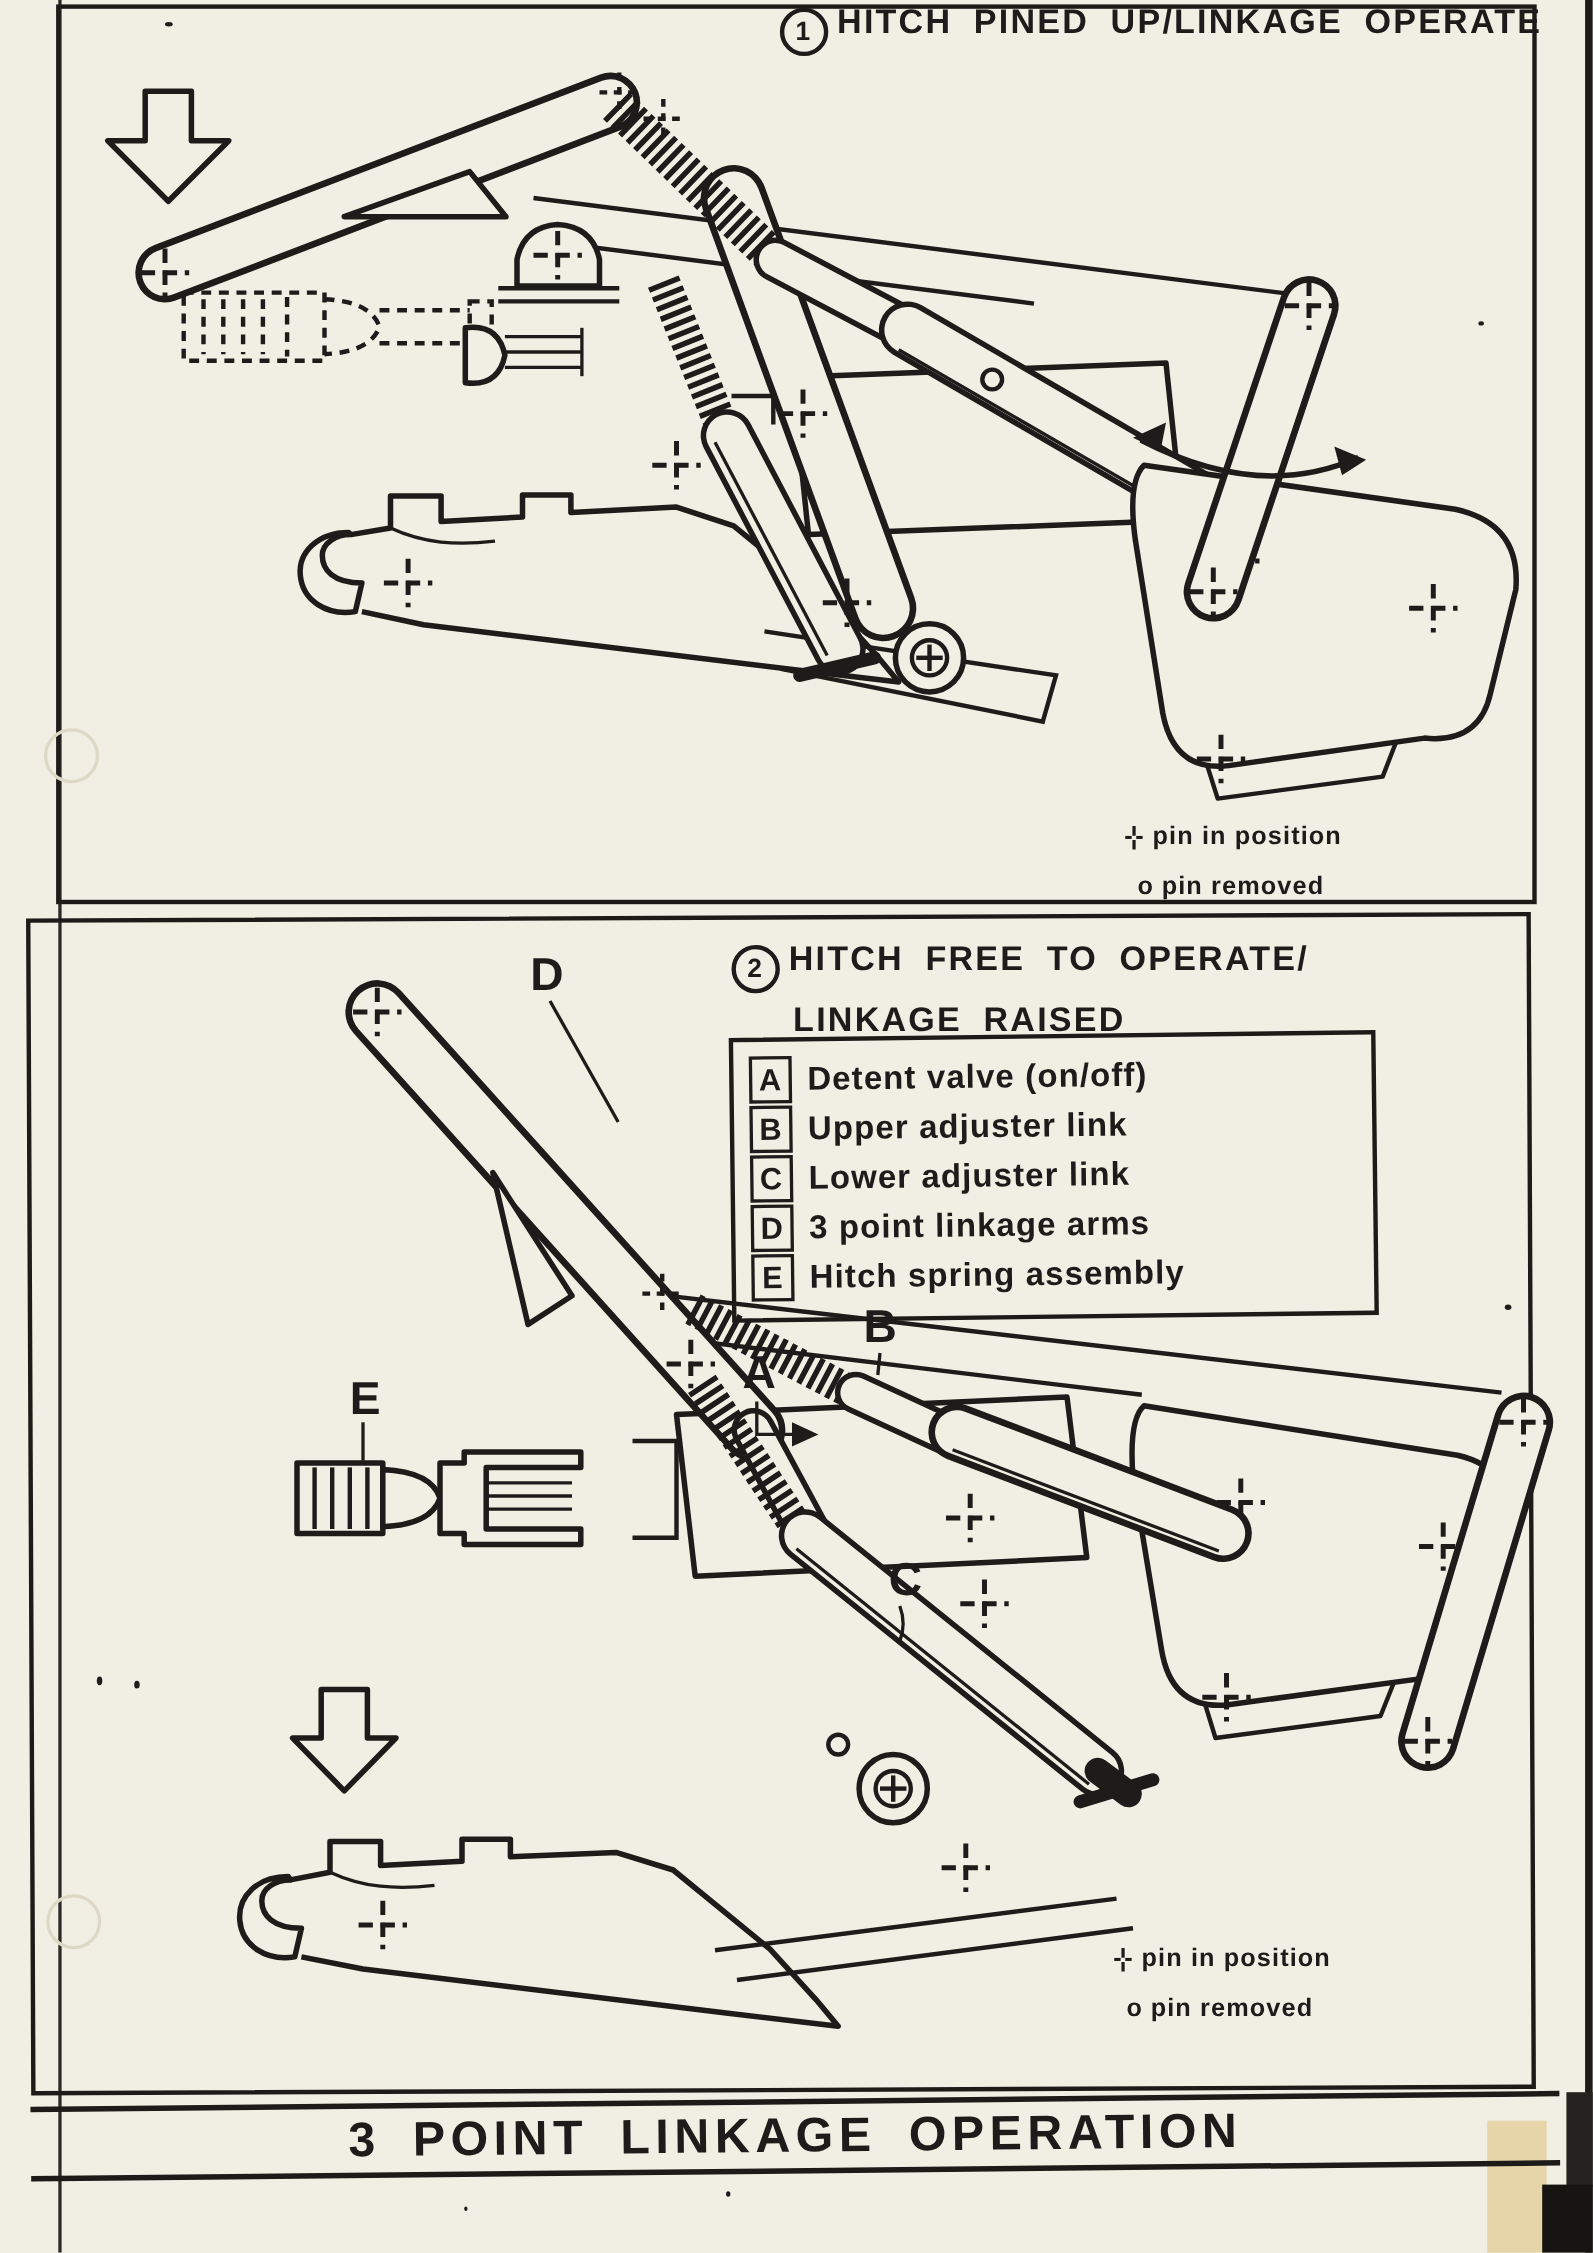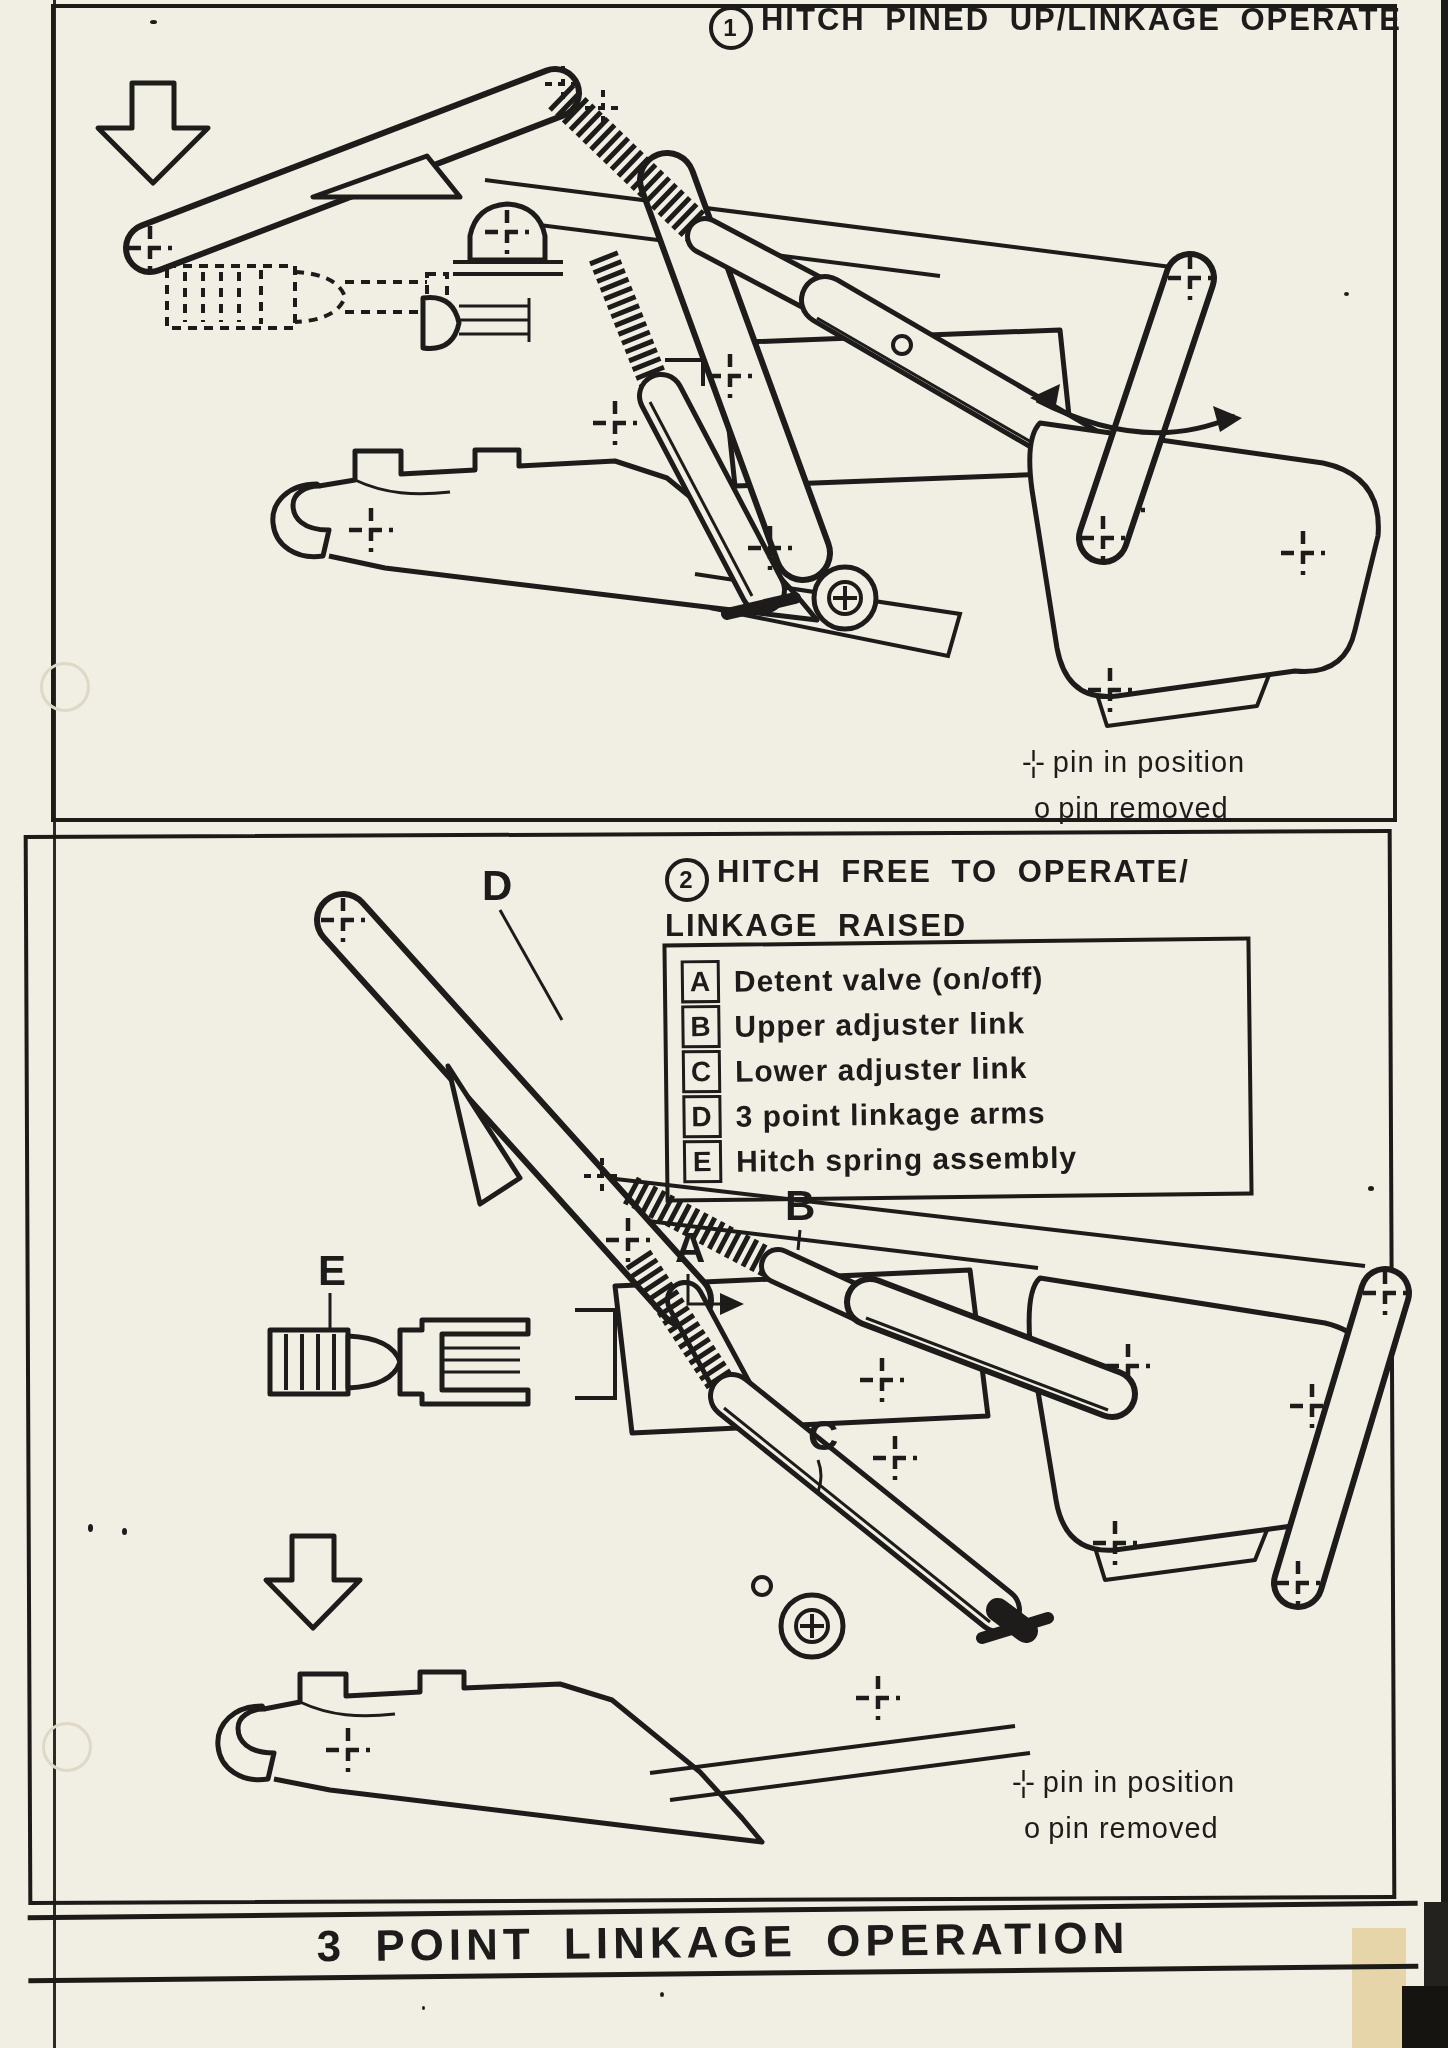--- a/index.html
+++ b/index.html
@@ -24,21 +24,21 @@
   .speck{background:#1d1c1a;border-radius:50%;}
   
   .ptitle{font-weight:bold;font-size:31px;letter-spacing:2px;word-spacing:9px;white-space:nowrap;}
   .circnum{display:inline-flex;align-items:center;justify-content:center;width:36px;height:36px;border:4px solid #1d1c1a;border-radius:50%;font-size:24px;font-weight:bold;margin-right:8px;vertical-align:-6px;}
   .p2title{line-height:48px;}
   
   .keybox{left:664px;top:940px;width:556px;border:4px solid #1c1b18;padding:12px 10px 14px 14px;transform:rotate(-0.7deg);background:#f1eee3;}
   .keyrow{display:flex;align-items:center;height:45px;font-size:30px;font-weight:bold;letter-spacing:1px;}
   .keyletter{display:inline-flex;align-items:center;justify-content:center;width:33px;height:37px;border:3px solid #1d1c1a;font-size:28px;font-weight:bold;margin-right:14px;flex:0 0 auto;}
   
-  .pinleg{font-size:29px;font-weight:normal;white-space:nowrap;letter-spacing:1px;}
+  .pinleg{font-size:23px;font-weight:bold;white-space:nowrap;letter-spacing:1px;}
   .pinsym{letter-spacing:-2px;margin-right:10px;}
   
   svg{overflow:visible;}
   .memb{stroke:#1d1c1a;stroke-linecap:round;fill:none;}
   .membi{stroke:#f1eee3;stroke-linecap:round;fill:none;}
   .thread{stroke:#1d1c1a;stroke-dasharray:5 4.5;fill:none;}
   .plate{fill:#f1eee3;stroke:#1d1c1a;stroke-width:5;stroke-linejoin:round;}
   .platen{fill:none;stroke:#1d1c1a;stroke-width:4;stroke-linejoin:round;}
   .ln3{stroke:#1d1c1a;stroke-width:3;fill:none;}
   .ln4{stroke:#1d1c1a;stroke-width:4;fill:none;}
@@ -198,21 +198,21 @@
 
 <div class="abs pinleg" style="left:1022px;top:746px;">
   <span class="pinsym">-¦-</span><span>pin in position</span>
 </div>
 <div class="abs pinleg" style="left:1034px;top:792px;">
   <span class="pinsym">o</span><span>pin removed</span>
 </div>
 
 <div class="abs ptitle p2title" style="left:665px;top:848px;">
   <span class="circnum">2</span><span>HITCH FREE TO OPERATE/</span><br>
-  <span style="">LINKAGE RAISED</span>
+  <span style="margin-left:56px;">LINKAGE RAISED</span>
 </div>
 
 <div class="abs keybox">
   <div class="keyrow">
       <span class="keyletter">A</span>
       <span>Detent valve (on/off)</span>
     </div>
   <div class="keyrow">
       <span class="keyletter">B</span>
       <span>Upper adjuster link</span>

